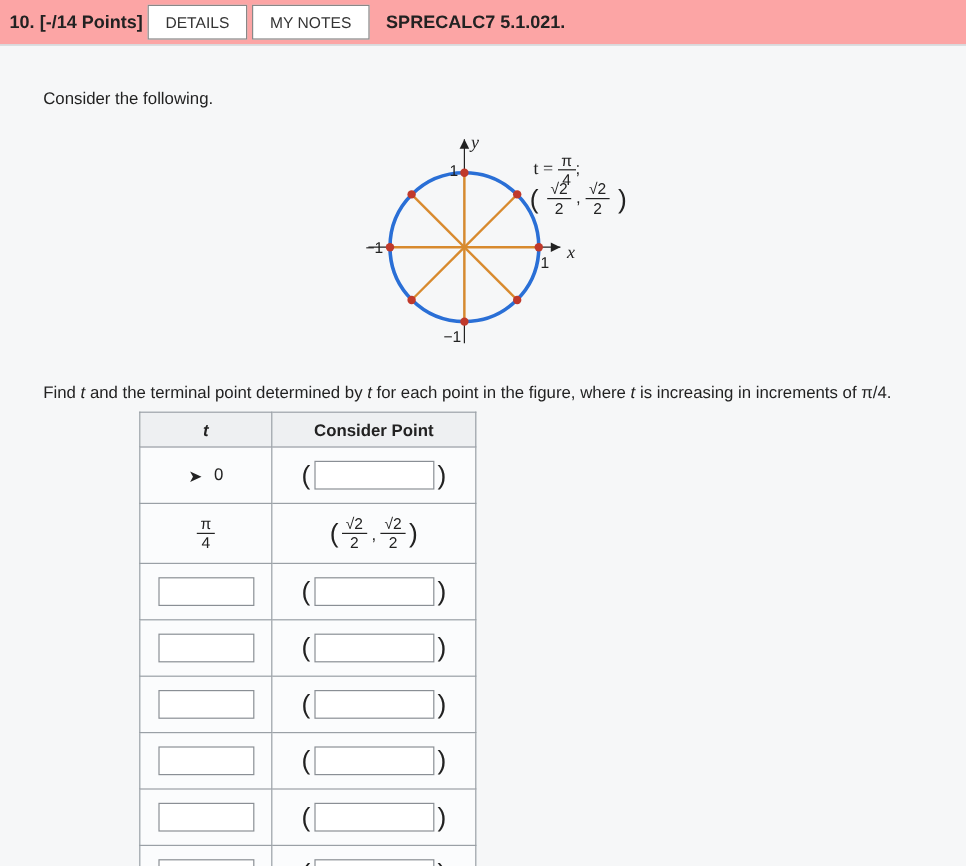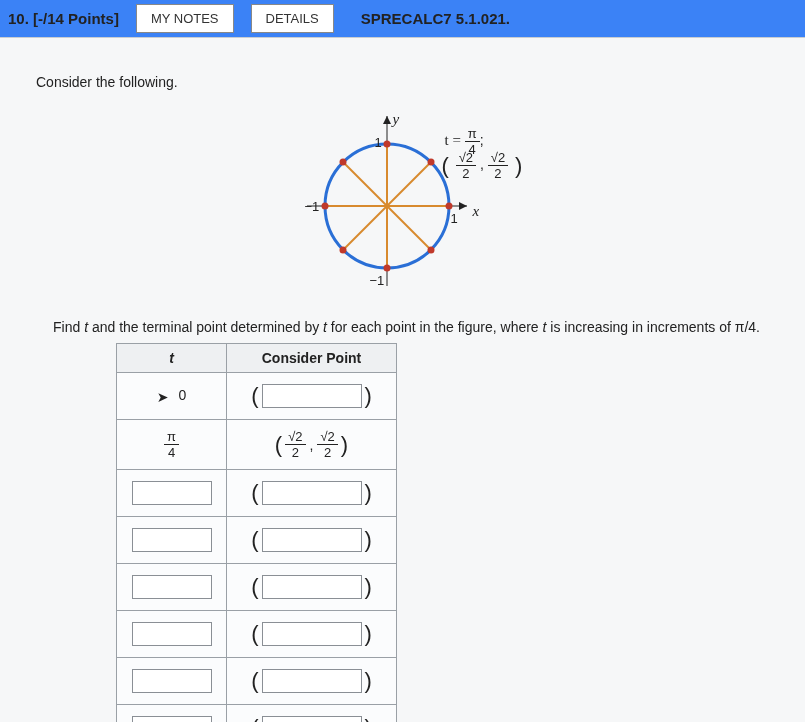--- a/index.html
+++ b/index.html
@@ -7,41 +7,41 @@
       font-family: Arial, Helvetica, sans-serif;
       background: #f0f2f4;
       width: 805px;
       font-size: 14px;
       color: #222;
     }
     .header {
       display: flex;
       align-items: center;
       padding: 4px 8px;
-      gap: 17px;
-      background: #3b82f6;
+      gap: 4px;
+      background: #fca5a5;
     }
     .qnum { font-weight: bold; font-size: 15px; }
     .hbtn {
       border: 1px solid #888;
       background: #fff;
       padding: 6px 14px;
       font-size: 13px;
       cursor: pointer;
       color: #333;
     }
     .qref { font-weight: bold; font-size: 15px; margin-left: 10px; text-align: center; }
     .content {
       border-top: 1px solid #c9cdd1;
       padding: 14px 28px 0 36px;
       background: #f6f7f8;
     }
     .prompt1 { margin-bottom: 6px; margin-top: 22px; }
     .figwrap { text-align: center; margin: 6px 0 10px 0; }
-    .prompt2 { margin: 10px 0 8px 0; text-align: center; }
+    .prompt2 { margin: 10px 0 8px 0; }
     table.ans {
       border-collapse: collapse;
       margin-left: 80px;
       background: #fbfcfd;
     }
     table.ans th, table.ans td {
       border: 1px solid #9aa0a6;
       text-align: center;
       vertical-align: middle;
       font-weight: normal;
@@ -87,22 +87,22 @@
     .axislabel { font-style: italic; font-family: 'Times New Roman', serif; font-size: 15px; }
   </style>
 </head>
 <body>
 
 <div class="header">
   <span class="qnum">
     <span>10.</span>
     <span>[-/14 Points]</span>
   </span>
+  <button class="hbtn">DETAILS</button>
   <button class="hbtn">MY NOTES</button>
-  <button class="hbtn">DETAILS</button>
   <span class="qref">SPRECALC7 5.1.021.</span>
 </div>
 
 <div class="content">
 
   <div class="prompt1">Consider the following.</div>
 
   <div class="figwrap">
     <svg class="unitfig" width="300" height="210" viewBox="0 0 300 210">
 

